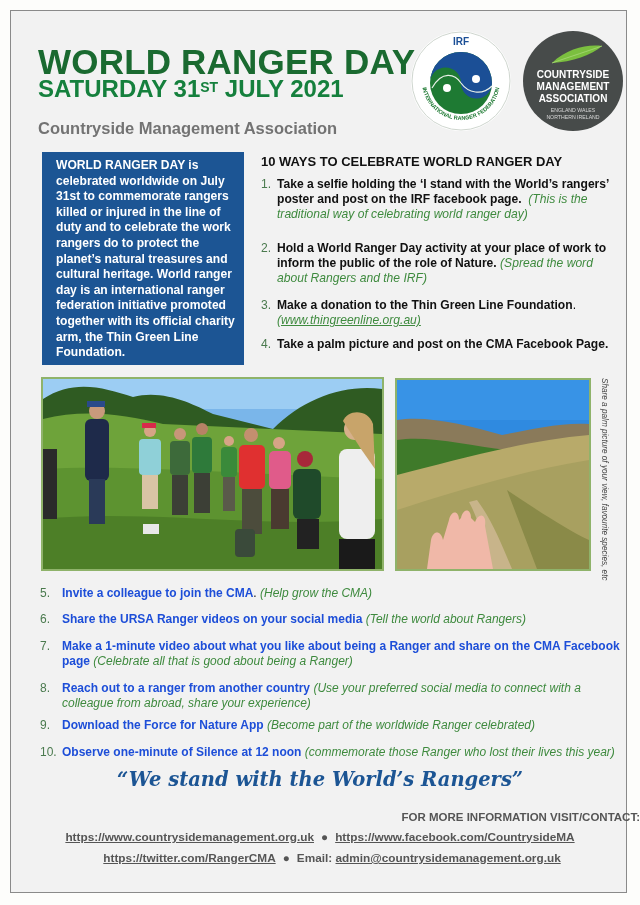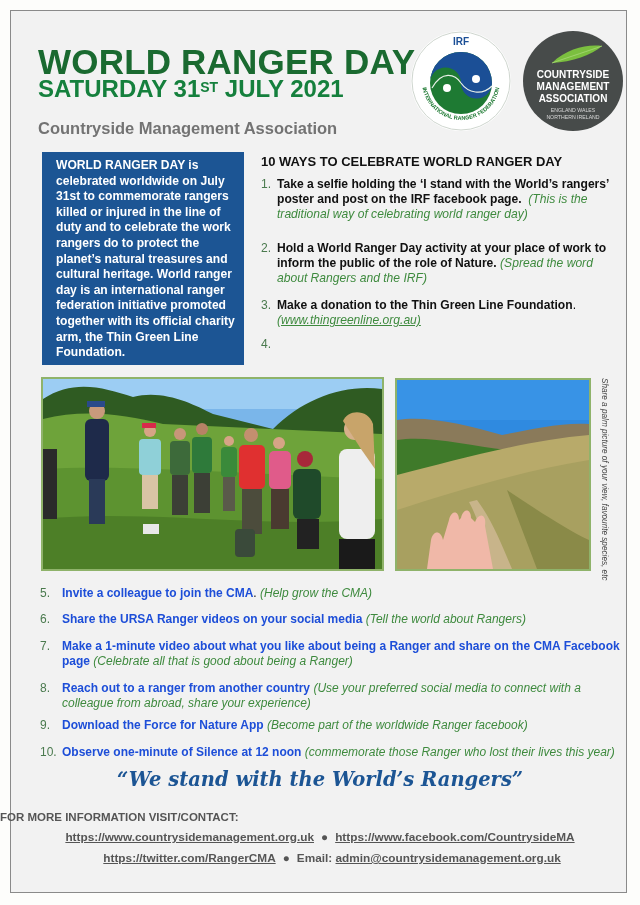--- a/index.html
+++ b/index.html
@@ -34,21 +34,21 @@
   .vcaption span { position:absolute; left:0; top:0; width:193px; transform-origin:0 0;
                    transform:translate(12px,0) rotate(90deg); font-size:8.2px; font-style:italic; color:#444; white-space:nowrap; }
 
   .way2 { left:40px; width:585px; font-size:12px; line-height:15.3px; color:#111; }
   .way2 .num { position:absolute; left:0; top:0; color:#4a7a4e; }
   .way2 .txt { position:absolute; left:22px; top:0; width:560px; }
   .way2 b { color:#1d4ed8; }
   .way2 i { color:#3e8a3e; }
 
   .quote { left:0; top:768px; width:640px; text-align:center; font-family:"DejaVu Serif", serif; font-style:italic; font-weight:bold; font-size:19.5px; color:#1c5594; }
-  .moreinfo { left:0; top:811px; width:640px; text-align:left; font-size:11.5px; font-weight:bold; color:#555; }
+  .moreinfo { left:0; top:811px; width:640px; text-align:right; font-size:11.5px; font-weight:bold; color:#555; }
   .links1 { left:0; top:830px; width:640px; text-align:center; font-size:11.8px; font-weight:bold; color:#555; white-space:nowrap; }
   .links2 { left:0; top:851px; width:640px; text-align:center; font-size:11.8px; font-weight:bold; color:#555; white-space:nowrap;padding-left:12px; }
   .links1 a, .links2 a { color:#555; text-decoration:underline; }
   .dot { margin:0 7px; }
 </style>
 </head>
 <body>
 
 <div class="frame"></div>
 
@@ -100,21 +100,21 @@
 <div class="abs way" style="top:241px;height:46px;">
   <span class="num">2.</span>
   <div class="txt"><b>Hold a World Ranger Day activity at your place of work to inform the public of the role of Nature.</b> <i>(Spread the word about Rangers and the IRF)</i></div>
 </div>
 <div class="abs way" style="top:298px;height:30px;">
   <span class="num">3.</span>
   <div class="txt"><b>Make a donation to the Thin Green Line Foundation</b>.<br><a>(www.thingreenline.org.au)</a></div>
 </div>
 <div class="abs way" style="top:337px;height:30px;">
   <span class="num">4.</span>
-  <div class="txt"><br></div>
+  <div class="txt"><b>Take a palm picture and post on the CMA Facebook Page.</b><br></div>
 </div>
 
 <div class="abs photo photo1" title="Group of rangers standing in a grassy meadow">
   <svg width="339" height="190" viewBox="0 0 339 190" preserveAspectRatio="none">
     <rect width="339" height="190" fill="#7ab6ea"></rect>
     <rect y="0" width="339" height="30" fill="#9ccdf3"></rect>
     <path d="M0 20 C 30 0, 60 8, 90 18 C 120 10, 150 25, 170 35 L 230 50 C 260 20, 300 5, 339 10 L 339 80 L 0 80 Z" fill="#2f5b22"></path>
     <path d="M0 40 C 40 30, 80 35, 120 45 L 339 55 L 339 190 L 0 190 Z" fill="#6ea33a"></path>
     <path d="M0 90 C 80 85, 200 95, 339 100 L 339 190 L 0 190 Z" fill="#5d9330"></path>
     <path d="M0 140 C 100 130, 220 150, 339 140 L 339 190 L 0 190 Z" fill="#4d7f27"></path>
@@ -187,21 +187,21 @@
 <div class="abs way2" style="top:639px;height:31px;">
   <span class="num">7.</span>
   <div class="txt"><b>Make a 1-minute video about what you like about being a Ranger and share on the CMA Facebook page</b> <i>(Celebrate all that is good about being a Ranger)</i></div>
 </div>
 <div class="abs way2" style="top:681px;height:31px;">
   <span class="num">8.</span>
   <div class="txt"><b>Reach out to a ranger from another country</b> <i>(Use your preferred social media to connect with a colleague from abroad, share your experience)</i></div>
 </div>
 <div class="abs way2" style="top:718px;height:16px;">
   <span class="num">9.</span>
-  <div class="txt"><b>Download the Force for Nature App</b> <i>(Become part of the worldwide Ranger facebook)</i></div>
+  <div class="txt"><b>Download the Force for Nature App</b> <i>(Become part of the worldwide Ranger celebrated)</i></div>
 </div>
 <div class="abs way2" style="top:745px;height:16px;">
   <span class="num">10.</span>
   <div class="txt"><b>Observe one-minute of Silence at 12 noon</b> <i>(commemorate those Ranger who lost their lives this year)</i></div>
 </div>
 
 <div class="abs quote">“We stand with the World’s Rangers”</div>
 <div class="abs moreinfo">FOR MORE INFORMATION VISIT/CONTACT:</div>
 <div class="abs links1">
   <a>https://www.countrysidemanagement.org.uk</a><span class="dot">●</span><a>https://www.facebook.com/CountrysideMA</a>

